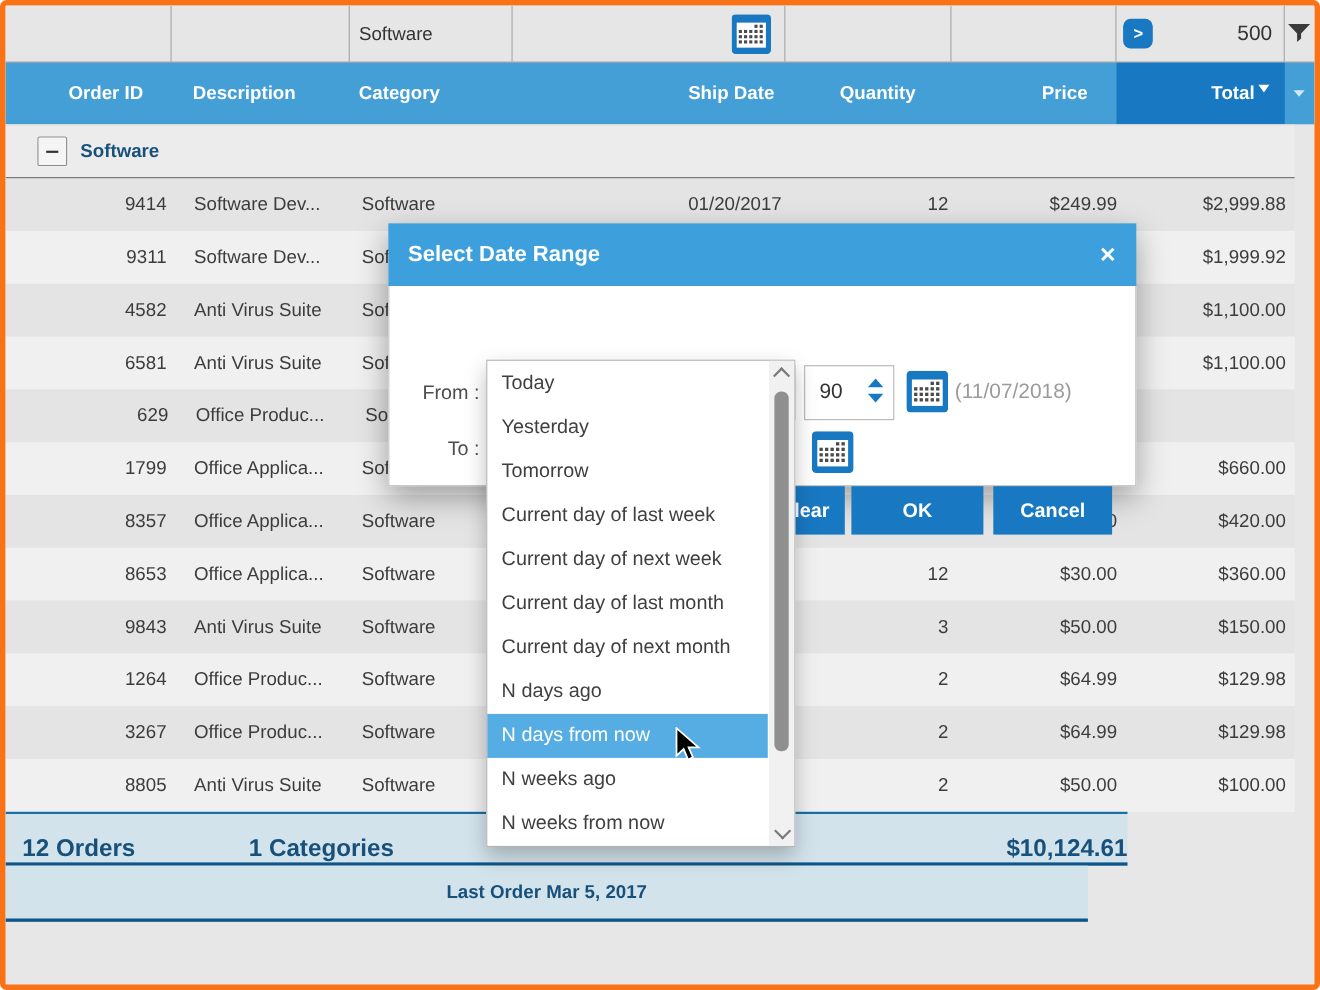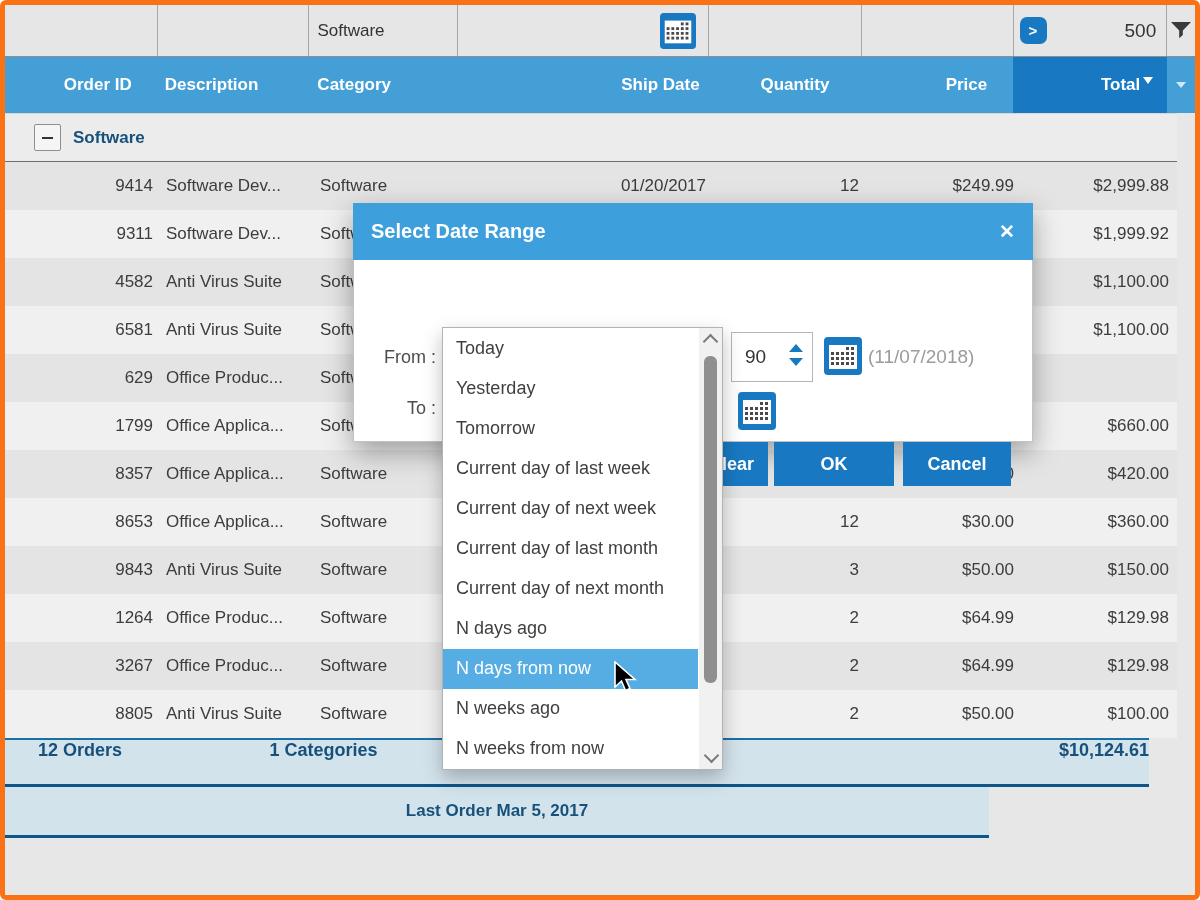--- a/index.html
+++ b/index.html
@@ -5,21 +5,21 @@
   html,body{margin:0;padding:0;background:#ffffff;}
   .app{position:relative;width:1200px;height:900px;background:#e7e7e7;
        font-family:"Liberation Sans",sans-serif;overflow:hidden;
        border:5px solid #f97316;border-radius:6px;box-sizing:border-box;}
   
   .filter-row{display:flex;height:52px;background:#e6e6e6;border-bottom:1px solid #8f8f8f;box-sizing:border-box;}
   .fcell{border-right:1px solid #a6a6a6;box-sizing:border-box;display:flex;align-items:center;font-size:17px;color:#333;}
   .fcell:last-child{border-right:none;}
   
   .c-order{width:154px;justify-content:flex-end;padding-right:6px;}
-  .c-desc{width:153px;padding-left:7px;}
+  .c-desc{width:153px;padding-left:7px;margin-left:12px;}
   .c-cat{width:150px;padding-left:8px;}
   .c-ship{width:253px;justify-content:flex-end;padding-right:9px;}
   .c-qty{width:154px;justify-content:flex-end;padding-right:10px;}
   .c-price{width:153px;justify-content:flex-end;padding-right:8px;}
   .c-total{width:155px;justify-content:flex-end;padding-right:8px;}
   .c-strip{width:28px;justify-content:center;}
   .cell{display:flex;align-items:center;box-sizing:border-box;font-size:17px;color:#3c3c3c;overflow:hidden;white-space:nowrap;}
   
   .header-row{display:flex;height:56px;background:#459fd7;color:#fff;font-weight:bold;}
   .header-row .cell{color:#fff;font-size:17px;}
@@ -36,23 +36,23 @@
              box-sizing:border-box;display:flex;align-items:center;border-top:1px solid #d8d8d8;}
   .collapse-box{width:27px;height:27px;margin-left:29px;border:1px solid #8f8f8f;background:#f5f5f5;border-radius:2px;
                 display:flex;align-items:center;justify-content:center;box-sizing:border-box;}
   .collapse-box .minus{width:11px;height:2px;background:#333;}
   .group-label{margin-left:12px;font-weight:bold;font-size:17px;color:#17517b;}
   
   .grid-row{display:flex;height:48px;width:1172px;}
   .row-odd{background:#e4e4e4;}
   .row-even{background:#f0f0f0;}
   
-  .footer-row1{display:flex;height:49px;width:1144px;background:#d3e3ec;border-top:2px solid #1a6fa5;
-               border-bottom:3px solid #0e558a;box-sizing:border-box;align-items:flex-start;
-               font-weight:bold;color:#17517b;font-size:18px;}
+  .footer-row1{display:flex;height:49px;width:1020px;background:#d3e3ec;border-top:2px solid #1a6fa5;
+               border-bottom:3px solid #0e558a;box-sizing:border-box;align-items:flex-end;
+               font-weight:bold;color:#17517b;font-size:22px;}
   .f-orders{width:154px;text-align:center;}
   .f-cats{width:303px;text-align:center;padding-left:40px;box-sizing:border-box;}
   .f-spacer{width:560px;}
   .f-total{width:155px;text-align:right;box-sizing:border-box;}
   .footer-row2{height:51px;width:984px;background:#d3e3ec;border-bottom:3px solid #0e558a;box-sizing:border-box;
                display:flex;align-items:center;justify-content:center;font-weight:bold;color:#17517b;font-size:17px;}
   
   .go-btn{width:27px;height:27px;margin-left:6px;background:#1879c2;border-radius:7px;color:#fff;
           display:flex;align-items:center;justify-content:center;font-size:15px;font-weight:bold;}
   .f-total-cell{justify-content:space-between;padding-right:10px;font-size:19px;}

